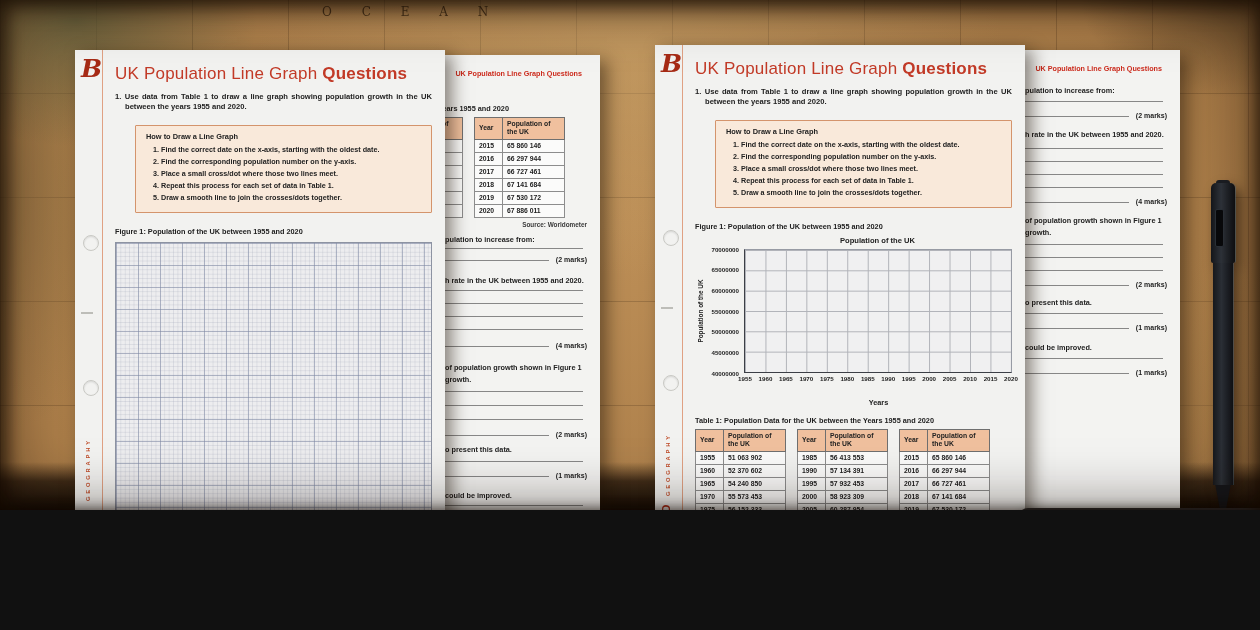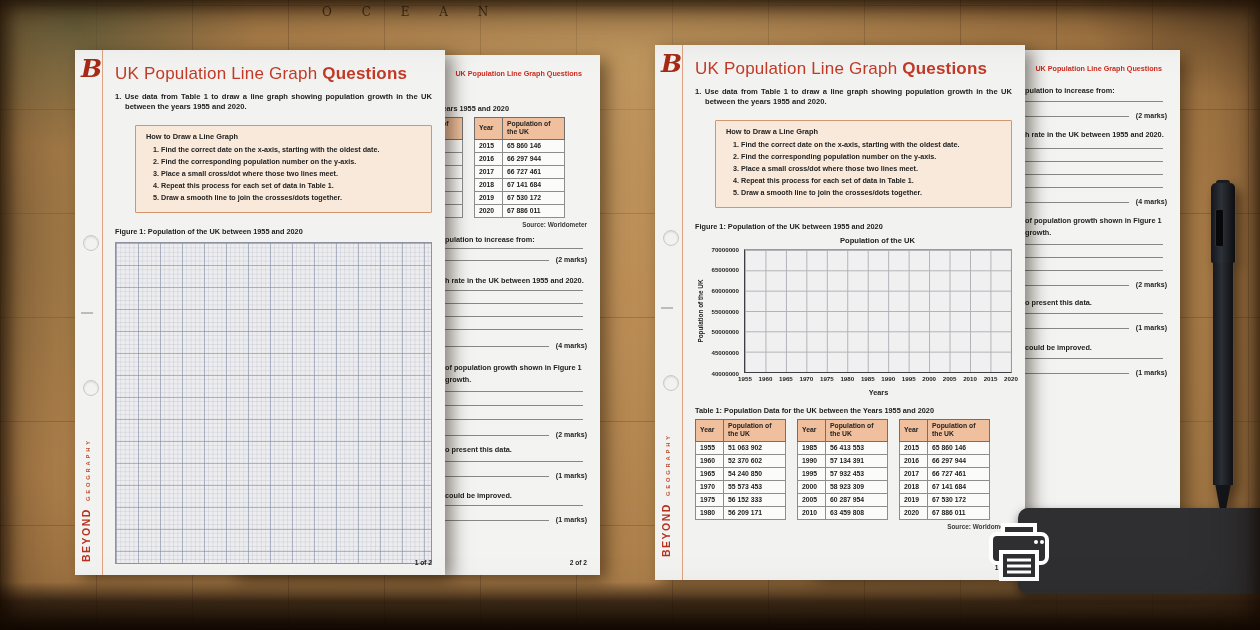--- a/index.html
+++ b/index.html
@@ -1,17 +1,17 @@
 <!DOCTYPE html>
 <html><head>
 <meta charset="utf-8">
 <style>
   html,body{margin:0;padding:0;background:#111;}
   *{box-sizing:border-box;font-family:"Liberation Sans",sans-serif;}
-  .stage{position:relative;width:1260px;height:630px;overflow:hidden;
+  .stage{position:relative;width:1260px;height:510px;overflow:hidden;
     background:
       radial-gradient(260px 180px at 6% 4%, rgba(96,92,58,.85), rgba(96,92,58,0) 70%),
       radial-gradient(200px 340px at 0% 38%, rgba(128,100,58,.6), rgba(128,100,58,0) 70%),
       radial-gradient(220px 140px at 98% 0%, rgba(80,58,32,.7), rgba(80,58,32,0) 70%),
       radial-gradient(500px 300px at 50% 10%, rgba(205,168,110,.5), rgba(205,168,110,0) 75%),
       radial-gradient(400px 260px at 85% 80%, rgba(170,128,74,.55), rgba(170,128,74,0) 75%),
       repeating-linear-gradient(90deg, rgba(70,46,22,.28) 0 1px, transparent 1px 96px),
       repeating-linear-gradient(0deg, rgba(70,46,22,.25) 0 1px, transparent 1px 104px),
       radial-gradient(900px 500px at 45% 45%, #bd8f57, #a97c48 70%, #8a6236 100%);}
   .map-ocean{position:absolute;top:5px;left:322px;font-family:"DejaVu Serif",serif;
@@ -67,21 +67,21 @@
   .ytick{position:absolute;right:2px;top:calc(var(--i)*16.6667%);transform:translateY(-50%);
     font-size:6.2px;font-weight:600;white-space:nowrap;}
   .plot{flex:1;height:124px;border:1px solid #979ba4;border-left:1px solid #3c3f46;
     border-bottom:1px solid #3c3f46;background:#f0f0f1;
     background-image:linear-gradient(to right,#b0b2b8 1px,transparent 1px),
                      linear-gradient(to bottom,#b0b2b8 1px,transparent 1px);
     background-size:calc(100%/13) 100%,100% calc(100%/6);}
   .xticks{position:relative;height:9px;margin-left:50px;margin-right:1px;}
   .xtick{position:absolute;top:2px;left:calc(var(--i)*7.6923%);transform:translateX(-50%);
     font-size:6.2px;font-weight:600;white-space:nowrap;}
-  .xlab{text-align:center;padding-left:50px;margin-top:6px;font-size:7.3px;font-weight:700;}
+  .xlab{text-align:center;padding-left:50px;margin-top:16px;font-size:7.3px;font-weight:700;}
 
   
   .tbl-title{margin-top:9px;font-size:7.3px;font-weight:700;white-space:nowrap;}
   .tbl-row{display:flex;gap:11px;margin-top:4px;}
   .ptable{border-collapse:collapse;}
   .ptable th{background:#f0c09e;font-size:6.8px;font-weight:700;line-height:1.25;text-align:left;
     padding:2px 4px;border:1px solid #6f6f6f;vertical-align:middle;}
   .ptable td{font-size:6.8px;font-weight:700;padding:2.5px 4px;border:1px solid #8d8d8d;background:#fbfbfa;}
   .cyear{width:28px;} .cpop{width:62px;}
   .tbl-source{text-align:right;font-size:6.4px;font-weight:600;color:#3a3a3a;margin-top:3px;}

